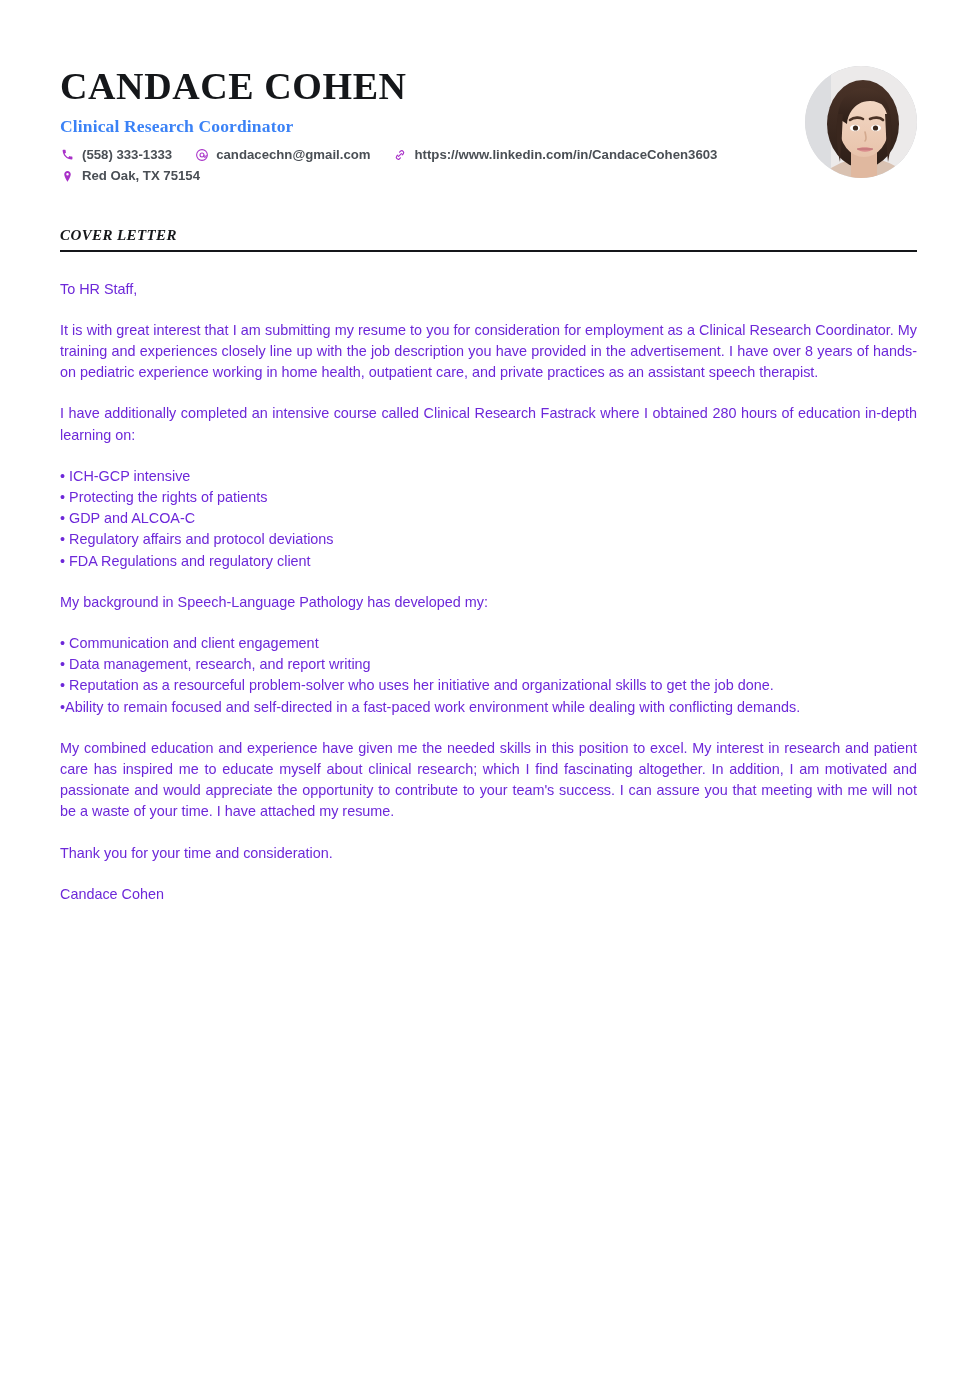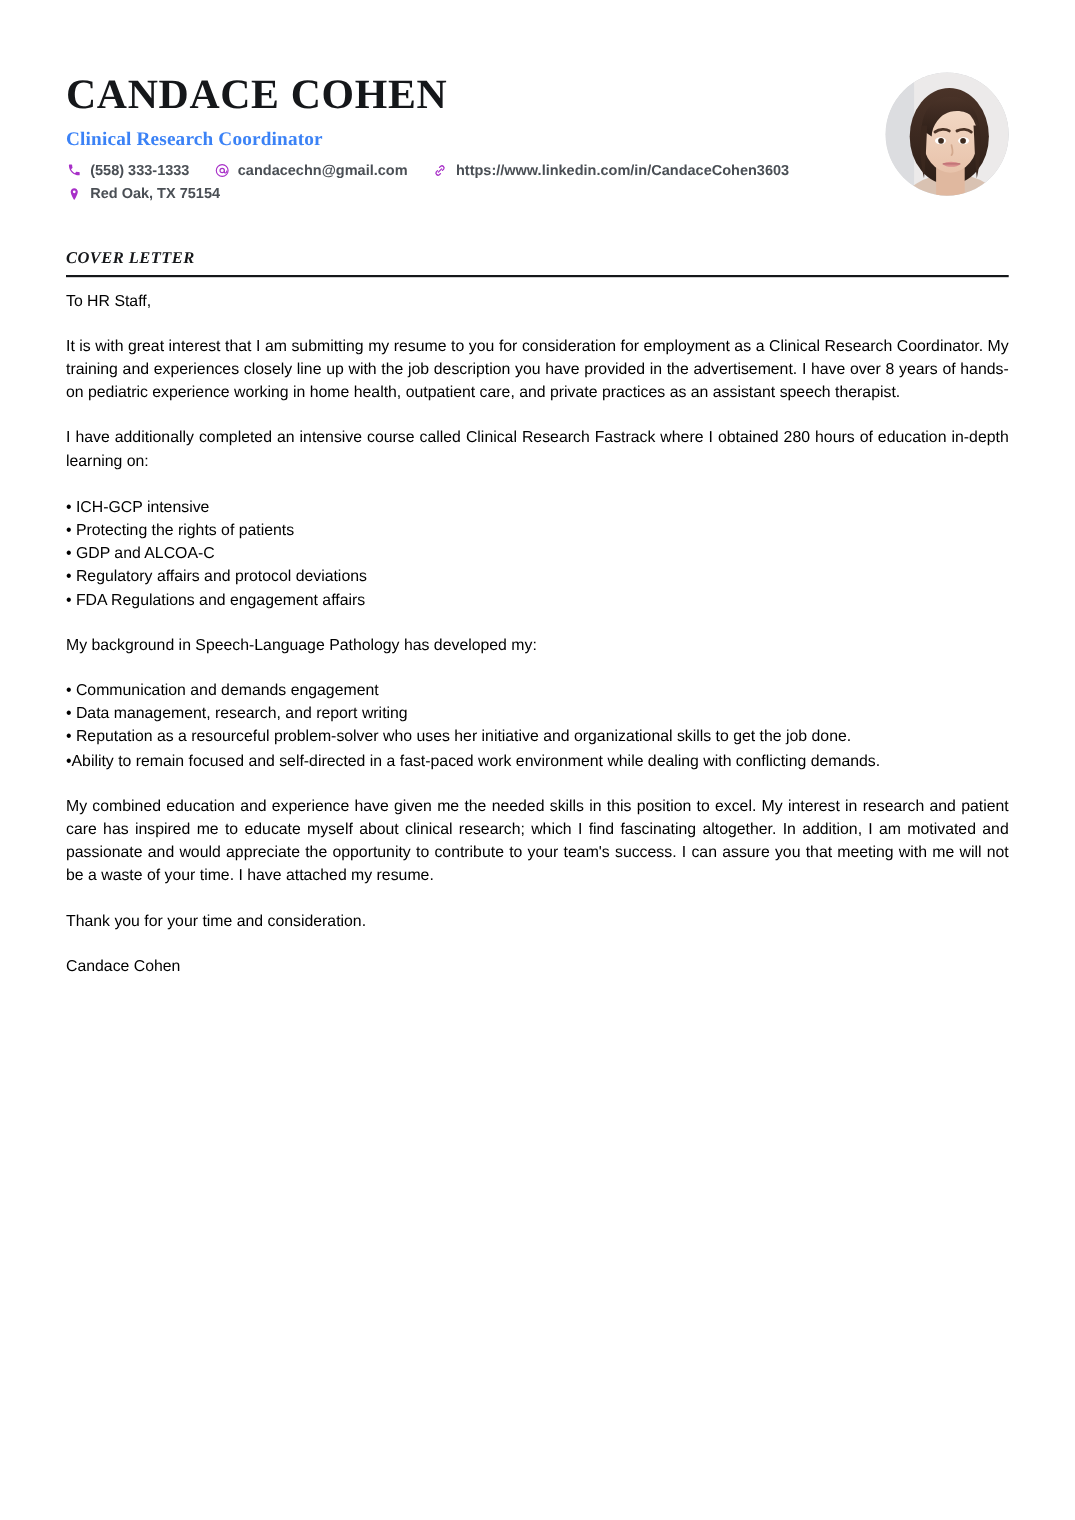--- a/index.html
+++ b/index.html
@@ -113,24 +113,24 @@
     padding-bottom: 6px;
   }
   .rule {
     height: 2px;
     background: #15171a;
     width: 100%;
   }
 
   
   .letter-body {
-    margin-top: 12px;
+    margin-top: 27px;
     font-size: 14.4px;
     line-height: 21.2px;
-    color: #000000;
+    color: #6d28d9;
   }
   .salutation {
     margin: 0 0 20px 0;
   }
   .para {
     margin: 0 0 20px 0;
     text-align: justify;
     text-justify: inter-word;
   }
   .para:last-child { margin-bottom: 0; }
@@ -281,27 +281,27 @@
 
     <p class="para">It is with great interest that I am submitting my resume to you for consideration for employment as a Clinical Research Coordinator. My training and experiences closely line up with the job description you have provided in the advertisement. I have over 8 years of hands-on pediatric experience working in home health, outpatient care, and private practices as an assistant speech therapist.</p>
 
     <p class="para">I have additionally completed an intensive course called Clinical Research Fastrack where I obtained 280 hours of education in-depth learning on:</p>
 
     <ul class="bullet-list">
       <li class="bullet-item">• ICH-GCP intensive</li>
       <li class="bullet-item">• Protecting the rights of patients</li>
       <li class="bullet-item">• GDP and ALCOA-C</li>
       <li class="bullet-item">• Regulatory affairs and protocol deviations</li>
-      <li class="bullet-item">• FDA Regulations and engagement affairs</li>
+      <li class="bullet-item">• FDA Regulations and regulatory client</li>
     </ul>
 
     <p class="lead-in">My background in Speech-Language Pathology has developed my:</p>
 
     <ul class="bullet-list">
-      <li class="bullet-item">• Communication and demands engagement</li>
+      <li class="bullet-item">• Communication and client engagement</li>
       <li class="bullet-item">• Data management, research, and report writing</li>
       <li class="bullet-item">• Reputation as a resourceful problem-solver who uses her initiative and organizational skills to get the job done.</li>
       <li class="bullet-item">•Ability to remain focused and self-directed in a fast-paced work environment while dealing with conflicting demands.</li>
     </ul>
 
     <p class="para">My combined education and experience have given me the needed skills in this position to excel. My interest in research and patient care has inspired me to educate myself about clinical research; which I find fascinating altogether. In addition, I am motivated and passionate and would appreciate the opportunity to contribute to your team's success. I can assure you that meeting with me will not be a waste of your time. I have attached my resume.</p>
 
     <p class="para">Thank you for your time and consideration.</p>
 
     <div class="signoff-block">

